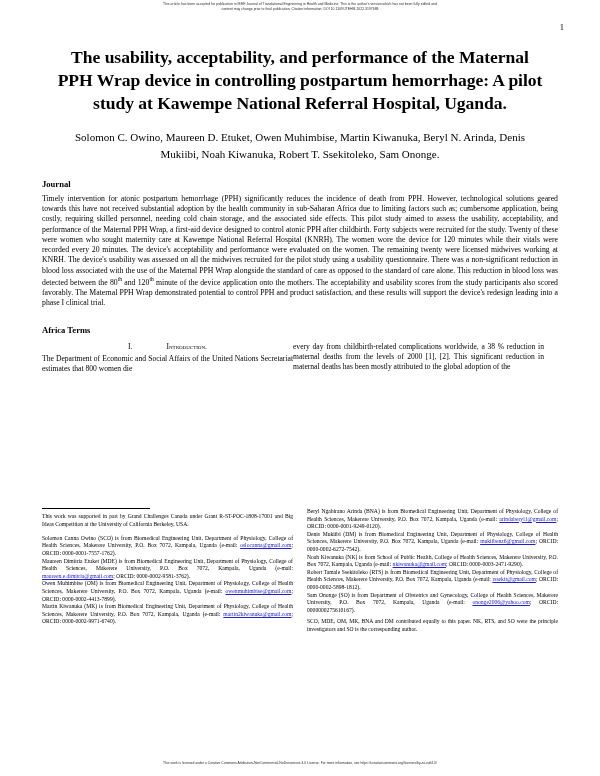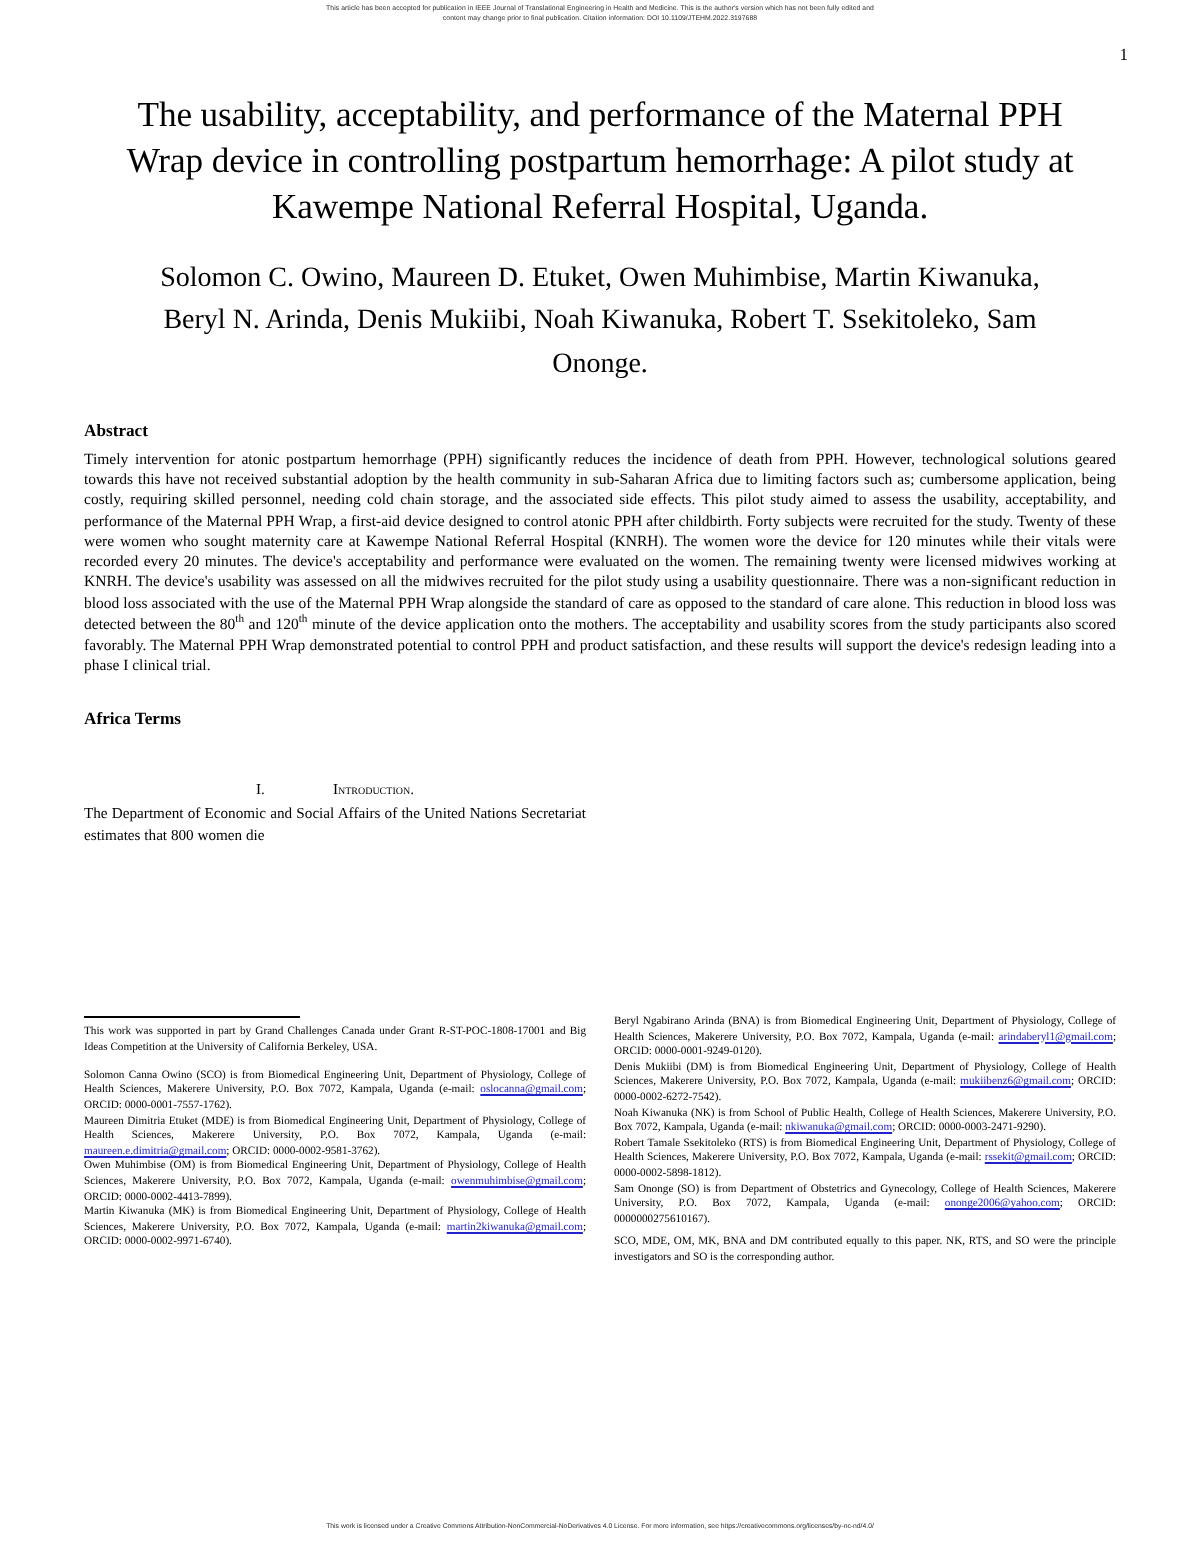--- a/index.html
+++ b/index.html
@@ -50,29 +50,29 @@
   .content {
     position: absolute;
     left: 42px;
     top: 46px;
     width: 516px;
   }
 
   h1.title {
     font-size: 17.6px;
     line-height: 1.30;
-    font-weight: 400;
+    font-weight: 700;
     text-align: center;
     margin: 0 14px;
     letter-spacing: -0.05px;
   }
 
   .authors {
     margin-top: 14px;
-    font-size: 14px;
+    font-size: 11px;
     line-height: 1.55;
     text-align: center;
     padding: 0 22px;
   }
 
   .sec-head {
     font-weight: bold;
     font-size: 8.6px;
     margin-top: 16px;
     margin-bottom: 5px;
@@ -88,21 +88,21 @@
   p.body-text sup { font-size: 5.6px; vertical-align: super; }
 
   .plain-line {
     font-size: 7.75px;
     line-height: 1.33;
     margin: 0;
   }
 
   
   .cols {
-    margin-top: 26px;
+    margin-top: 7px;
     display: flex;
     width: 516px;
   }
   .col { width: 251px; }
 
   .sec-num {
     text-align: center;
     font-size: 7.6px;
     margin: 0 0 3px 0;
     font-variant: small-caps;
@@ -170,30 +170,33 @@
   </div>
 
   <div class="folio">1</div>
 
   <div class="content">
 
     <h1 class="title">The usability, acceptability, and performance of the Maternal PPH Wrap device in controlling postpartum hemorrhage: A pilot study at Kawempe National Referral Hospital, Uganda.</h1>
 
     <div class="authors">Solomon C. Owino, Maureen D. Etuket, Owen Muhimbise, Martin Kiwanuka, Beryl N. Arinda, Denis Mukiibi, Noah Kiwanuka, Robert T. Ssekitoleko, Sam Ononge.</div>
 
-    <div class="sec-head">Abstract</div>
+    <div class="sec-head">Journal</div>
     <p class="body-text"><span>Timely intervention for atonic postpartum hemorrhage (PPH) significantly reduces the incidence of death from PPH. However, technological solutions geared towards this have not received substantial adoption by the health community in sub-Saharan Africa due to limiting factors such as; cumbersome application, being costly, requiring skilled personnel, needing cold chain storage, and the associated side effects. This pilot study aimed to assess the usability, acceptability, and performance of the Maternal PPH Wrap, a first-aid device designed to control atonic PPH after childbirth. Forty subjects were recruited for the study. Twenty of these were women who sought maternity care at Kawempe National Referral Hospital (KNRH). The women wore the device for 120 minutes while their vitals were recorded every 20 minutes. The device's acceptability and performance were evaluated on the women. The remaining twenty were licensed midwives working at KNRH. The device's usability was assessed on all the midwives recruited for the pilot study using a usability questionnaire. There was a non-significant reduction in blood loss associated with the use of the Maternal PPH Wrap alongside the standard of care as opposed to the standard of care alone. This reduction in blood loss was detected between the 80</span><sup>th</sup><span> and 120</span><sup>th</sup><span> minute of the device application onto the mothers. The acceptability and usability scores from the study participants also scored favorably. The Maternal PPH Wrap demonstrated potential to control PPH and product satisfaction, and these results will support the device's redesign leading into a phase I clinical trial.</span></p>
 
     <div class="sec-head">Africa Terms</div>
 
 
     <div class="cols">
       <div class="col">
         <p class="sec-num"><span class="numeral">I.</span><span>Introduction.</span></p>
         <p class="col-text">The Department of Economic and Social Affairs of the United Nations Secretariat estimates that 800 women die</p>
+      </div>
+      <div class="col">
+        <p class="col-text">every day from childbirth-related complications worldwide, a 38 % reduction in maternal deaths from the levels of 2000 [1], [2]. This significant reduction in maternal deaths has been mostly attributed to the global adoption of the</p>
       </div>
     </div>
 
   </div>
 
   <div class="footnotes">
 
     <div class="fn-col">
       <div class="fn-rule"></div>
       <p class="fn">This work was supported in part by Grand Challenges Canada under Grant R-ST-POC-1808-17001 and Big Ideas Competition at the University of California Berkeley, USA.</p>

